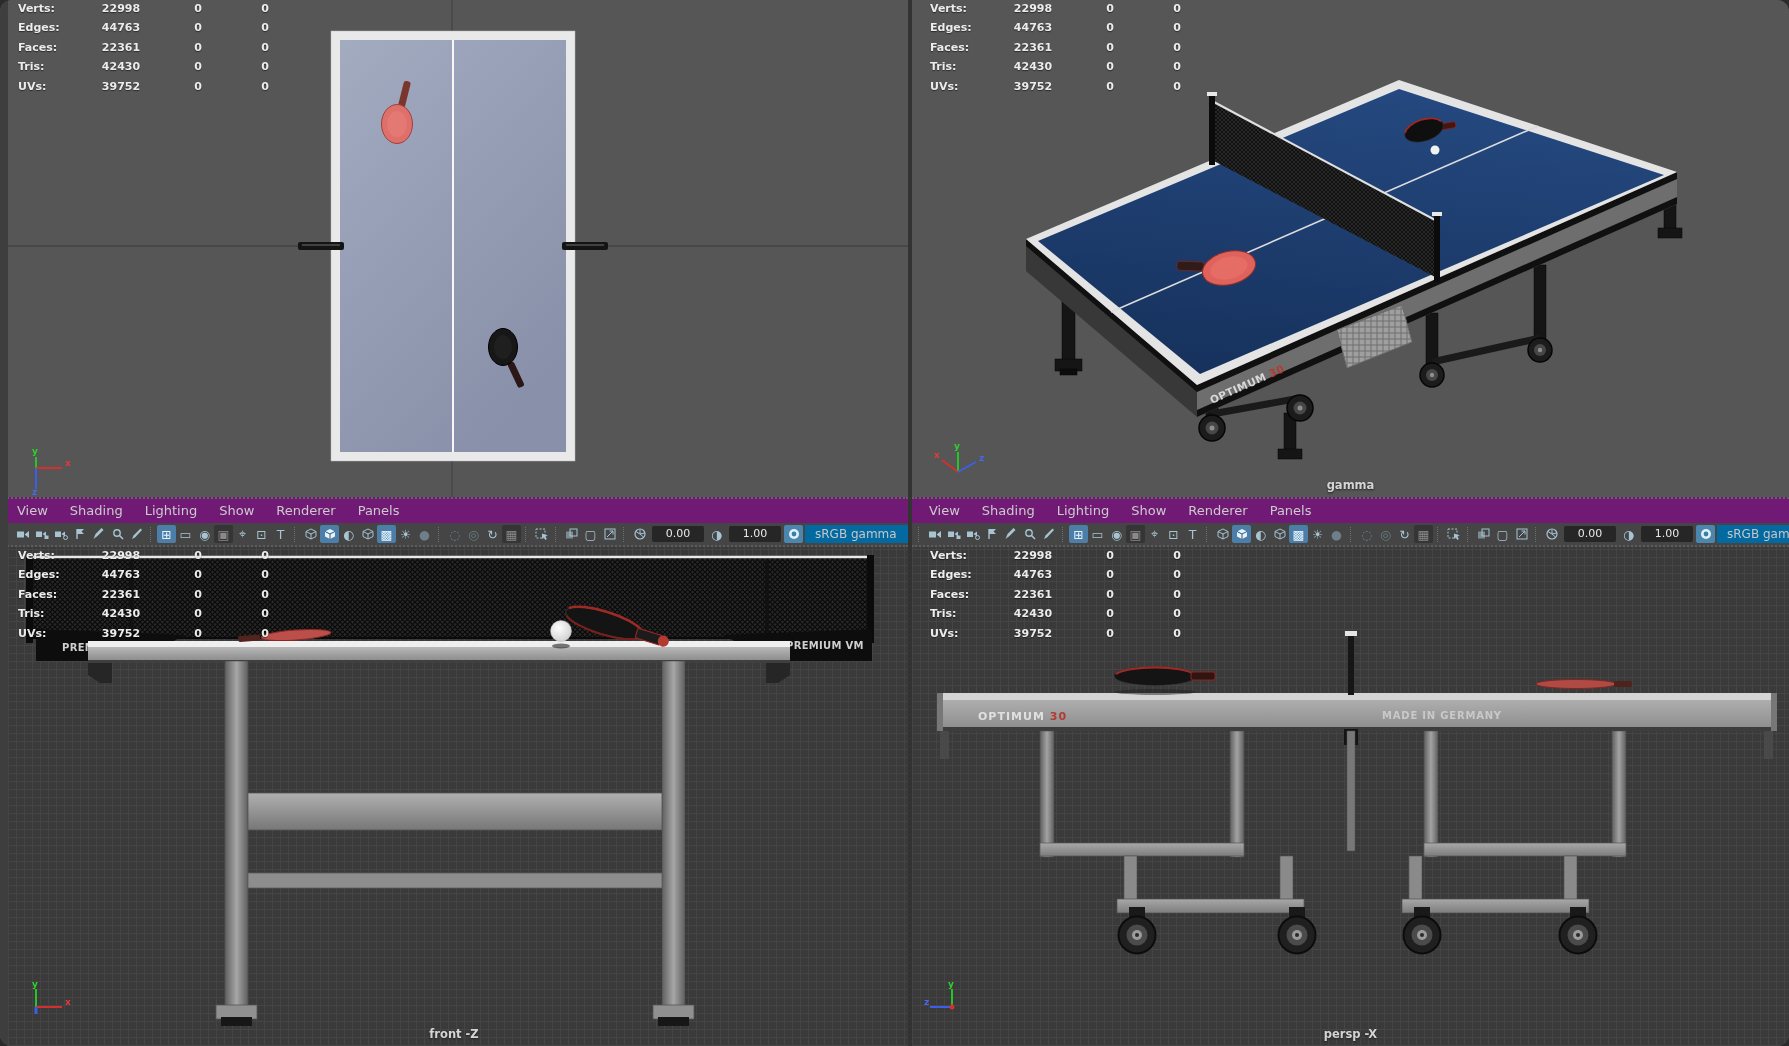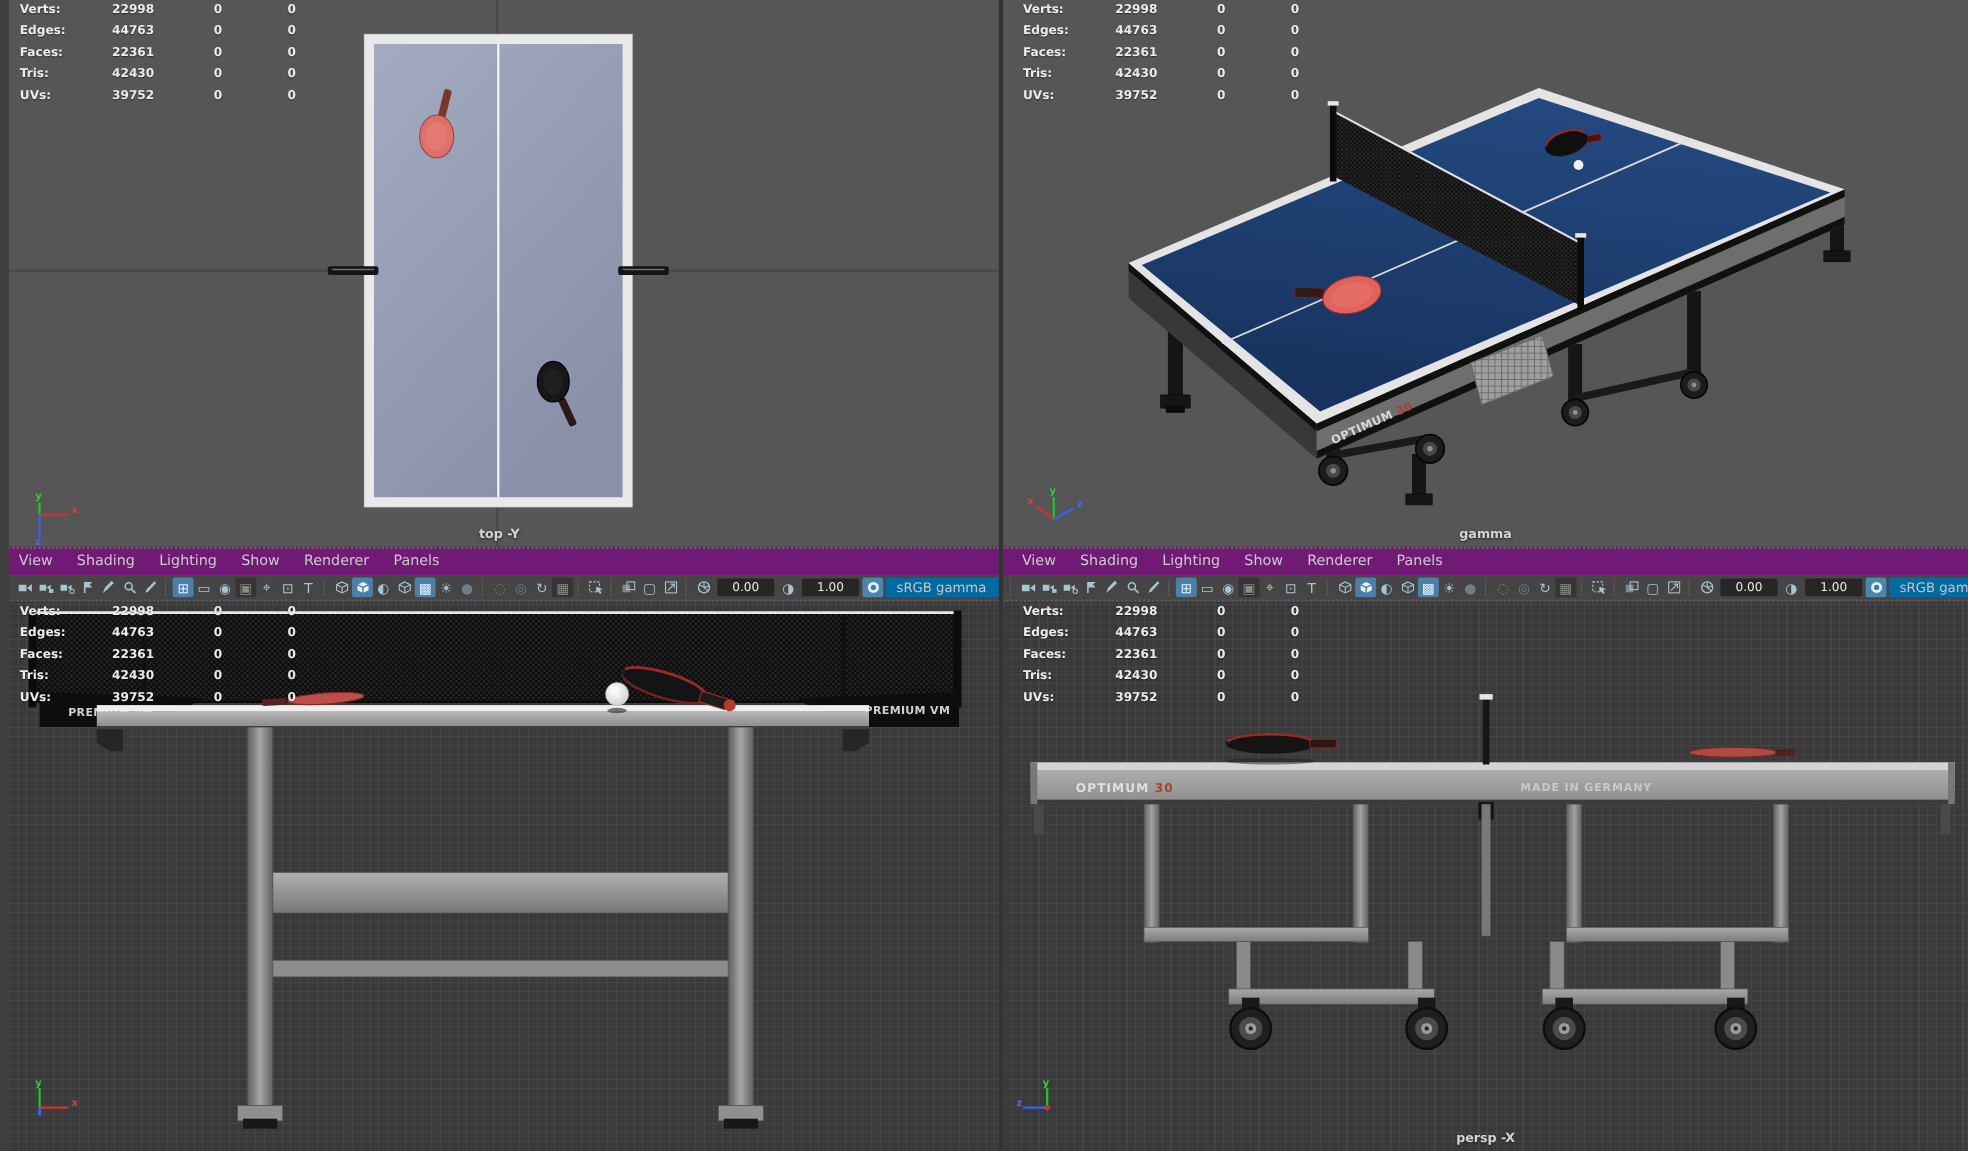--- a/index.html
+++ b/index.html
@@ -1,17 +1,17 @@
 <!DOCTYPE html>
 <html><head>
 <meta charset="utf-8">
 <style>
   html,body{margin:0;padding:0;background:#2b2b2b;}
   #stage{position:relative;width:1789px;height:1046px;overflow:hidden;
-         font-family:"DejaVu Sans",sans-serif;background:#565656;}
+         font-family:"DejaVu Sans",sans-serif;background:#565656;border-radius:12px;}
   .vp{position:absolute;overflow:hidden;background:#565656;}
   #vpTL{left:0;top:0;width:908px;height:497px;}
   #vpTR{left:912px;top:0;width:877px;height:497px;}
   .bpanel{position:absolute;width:908px;height:549px;top:497px;}
   #bpL{left:0;} #bpR{left:912px;width:877px;}
   #divider{position:absolute;left:908px;top:0;width:4px;height:1046px;background:#333333;z-index:30;}
   #leftstrip{position:absolute;left:0;top:0;width:8px;height:1046px;background:#3e3e3e;z-index:6;}
   
   .menubar{position:relative;height:26px;background:#701a75;border-top:2px dotted #636363;
            display:flex;align-items:center;padding-left:6px;box-sizing:border-box;}
@@ -113,21 +113,20 @@
           <span class="hv2">0</span>
           <span class="hv3">0</span>
         </div>
         <div class="hud-row">
           <span class="hl">UVs:</span>
           <span class="hv1">39752</span>
           <span class="hv2">0</span>
           <span class="hv3">0</span>
         </div>
       </div>
-    <div class="vplabel">top -Y</div>
     <svg class="gizmo" style="top:440px" width="70" height="56" viewBox="0 0 70 56">
       <line x1="26" y1="28" x2="26" y2="17" stroke="#29c229" stroke-width="2"></line>
       <text x="22" y="14" fill="#2bd42b" class="gz-label">y</text>
       <line x1="26" y1="28" x2="52" y2="28" stroke="#d32f2f" stroke-width="2"></line>
       <text x="55" y="26" fill="#e33a3a" class="gz-label">x</text>
       <line x1="26" y1="28" x2="26" y2="49" stroke="#3b5fe8" stroke-width="2"></line>
       <text x="22" y="55" fill="#4668f0" class="gz-label">z</text>
     </svg>
   </div>
 
@@ -487,20 +486,21 @@
             <span class="hv2">0</span>
             <span class="hv3">0</span>
           </div>
           <div class="hud-row">
             <span class="hl">UVs:</span>
             <span class="hv1">39752</span>
             <span class="hv2">0</span>
             <span class="hv3">0</span>
           </div>
         </div>
+      <div class="vplabel">front -Z</div>
       <svg class="gizmo" style="top:432px" width="70" height="56" viewBox="0 0 70 56">
         <line x1="26" y1="28" x2="26" y2="10" stroke="#29c229" stroke-width="2"></line>
         <text x="22" y="8" fill="#2bd42b" class="gz-label">y</text>
         <line x1="26" y1="28" x2="52" y2="28" stroke="#d32f2f" stroke-width="2"></line>
         <text x="55" y="26" fill="#e33a3a" class="gz-label">x</text>
         <line x1="26" y1="28" x2="26" y2="35" stroke="#3b5fe8" stroke-width="3"></line>
       </svg>
     </div>
   </div>
 

